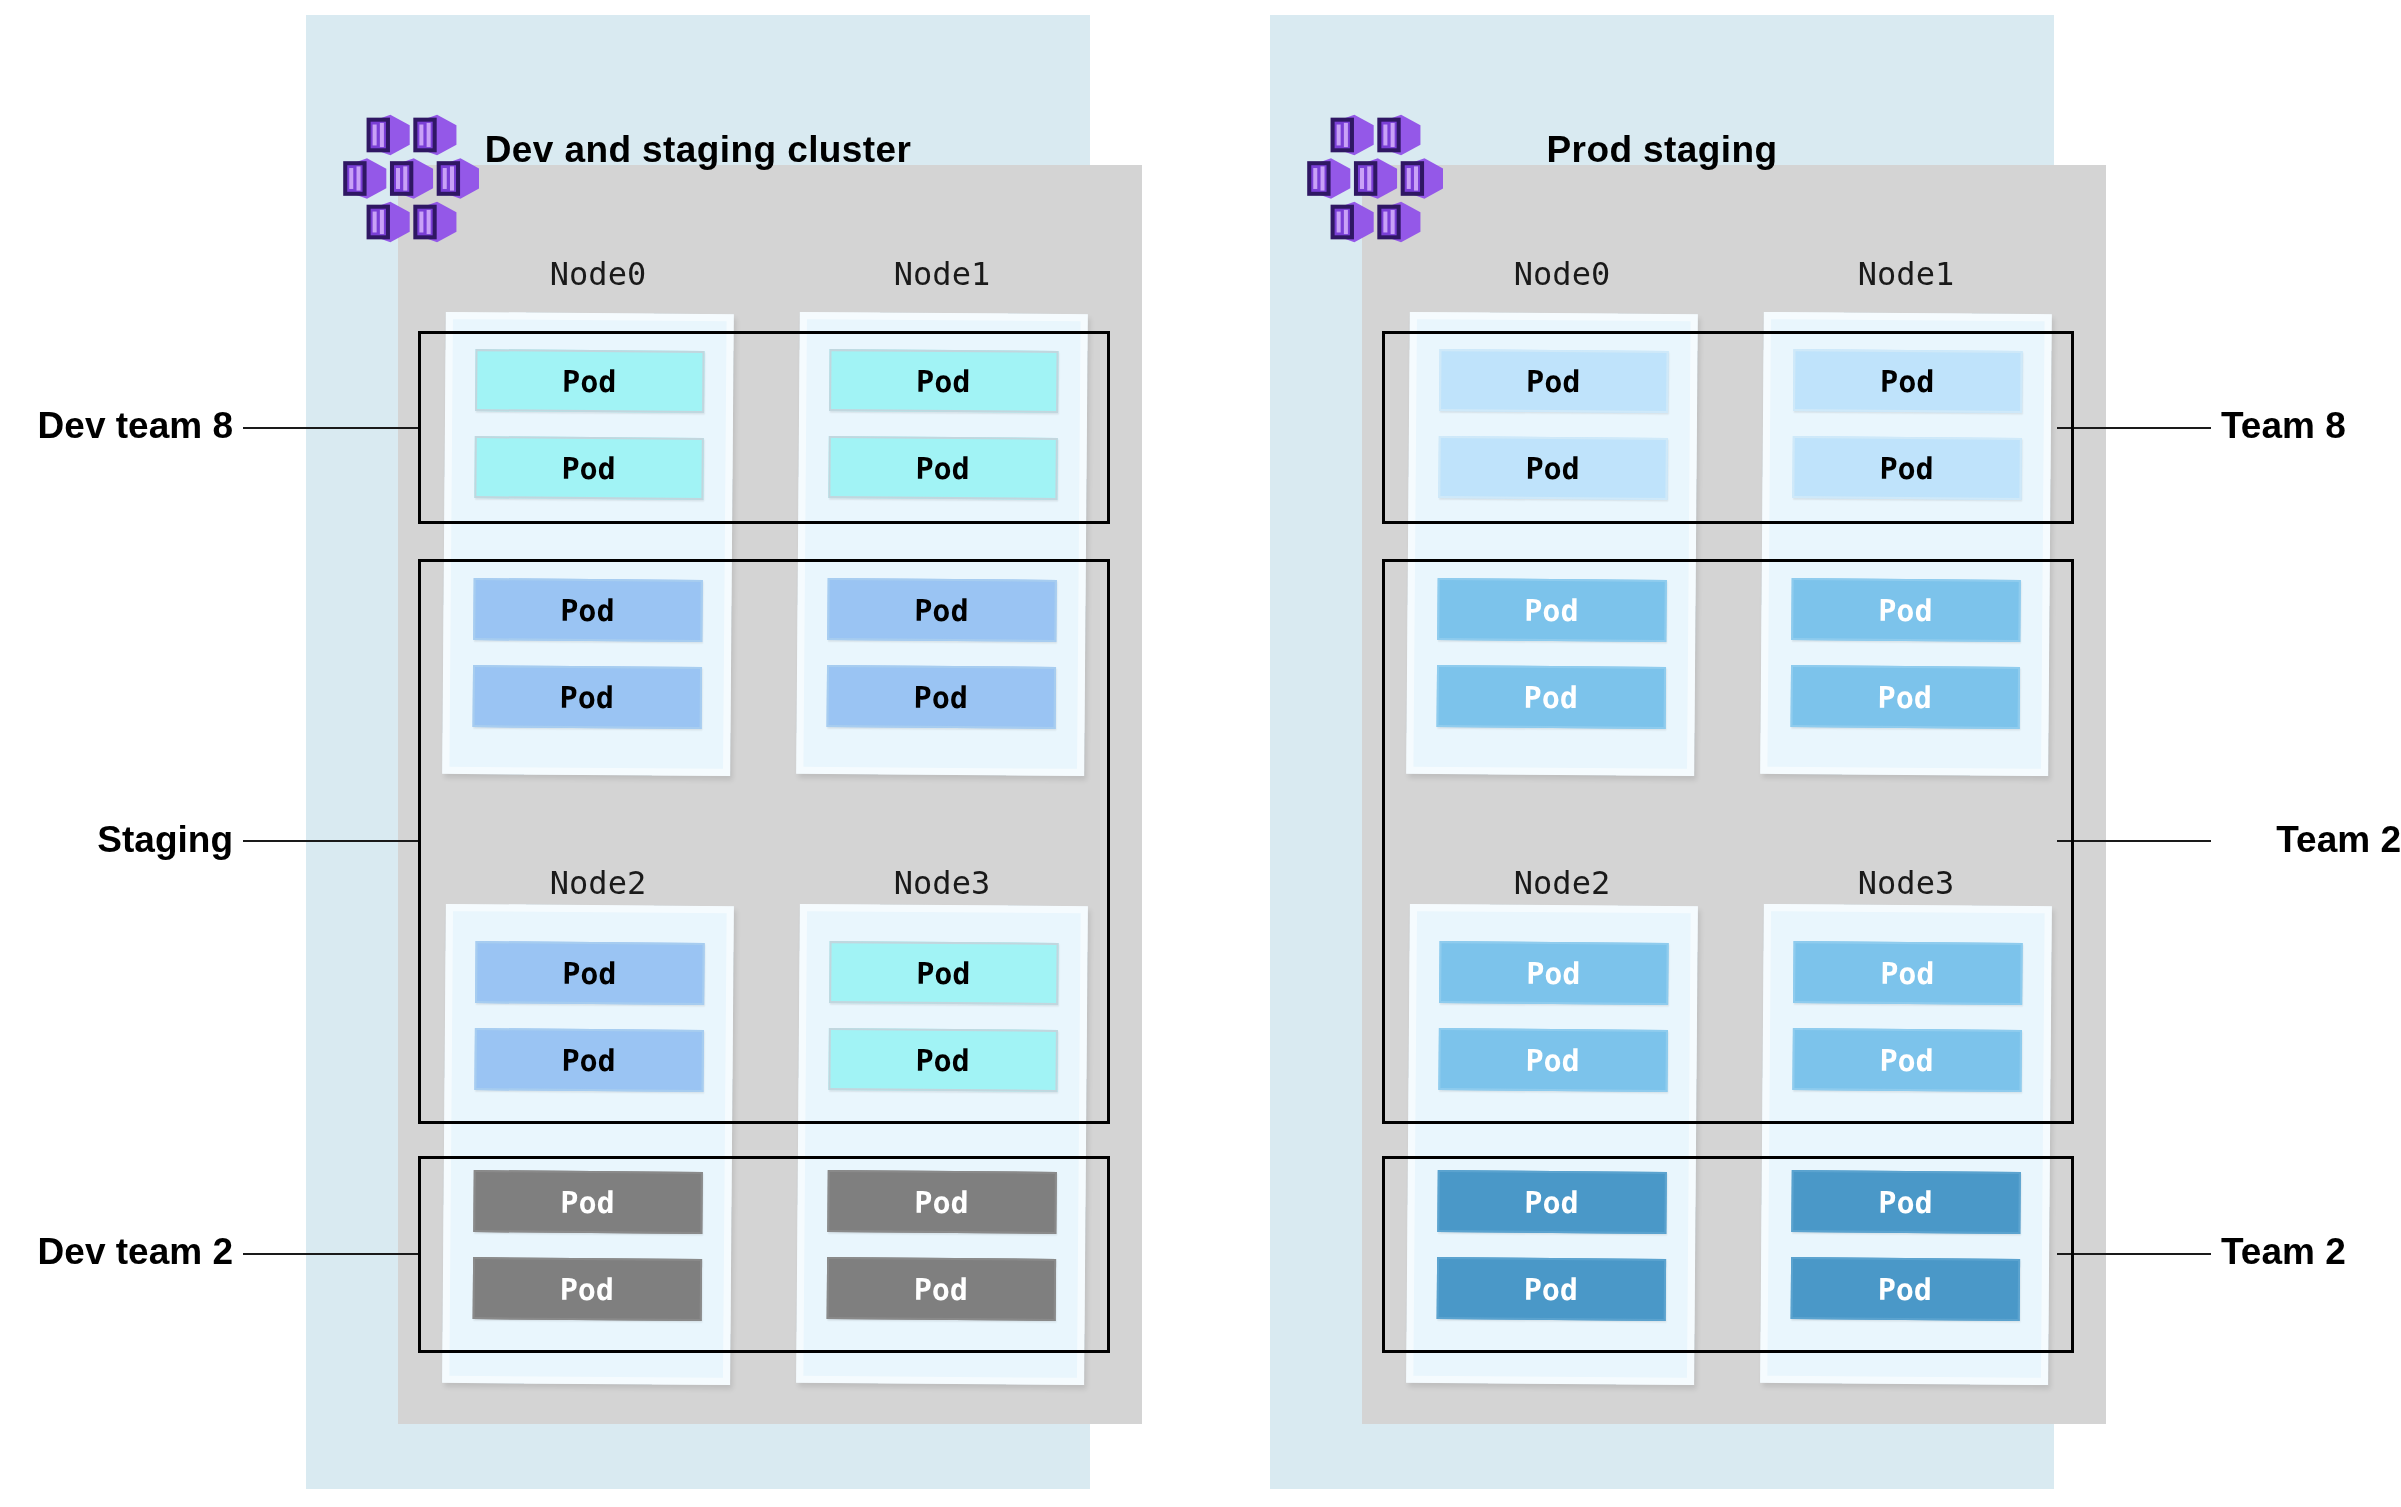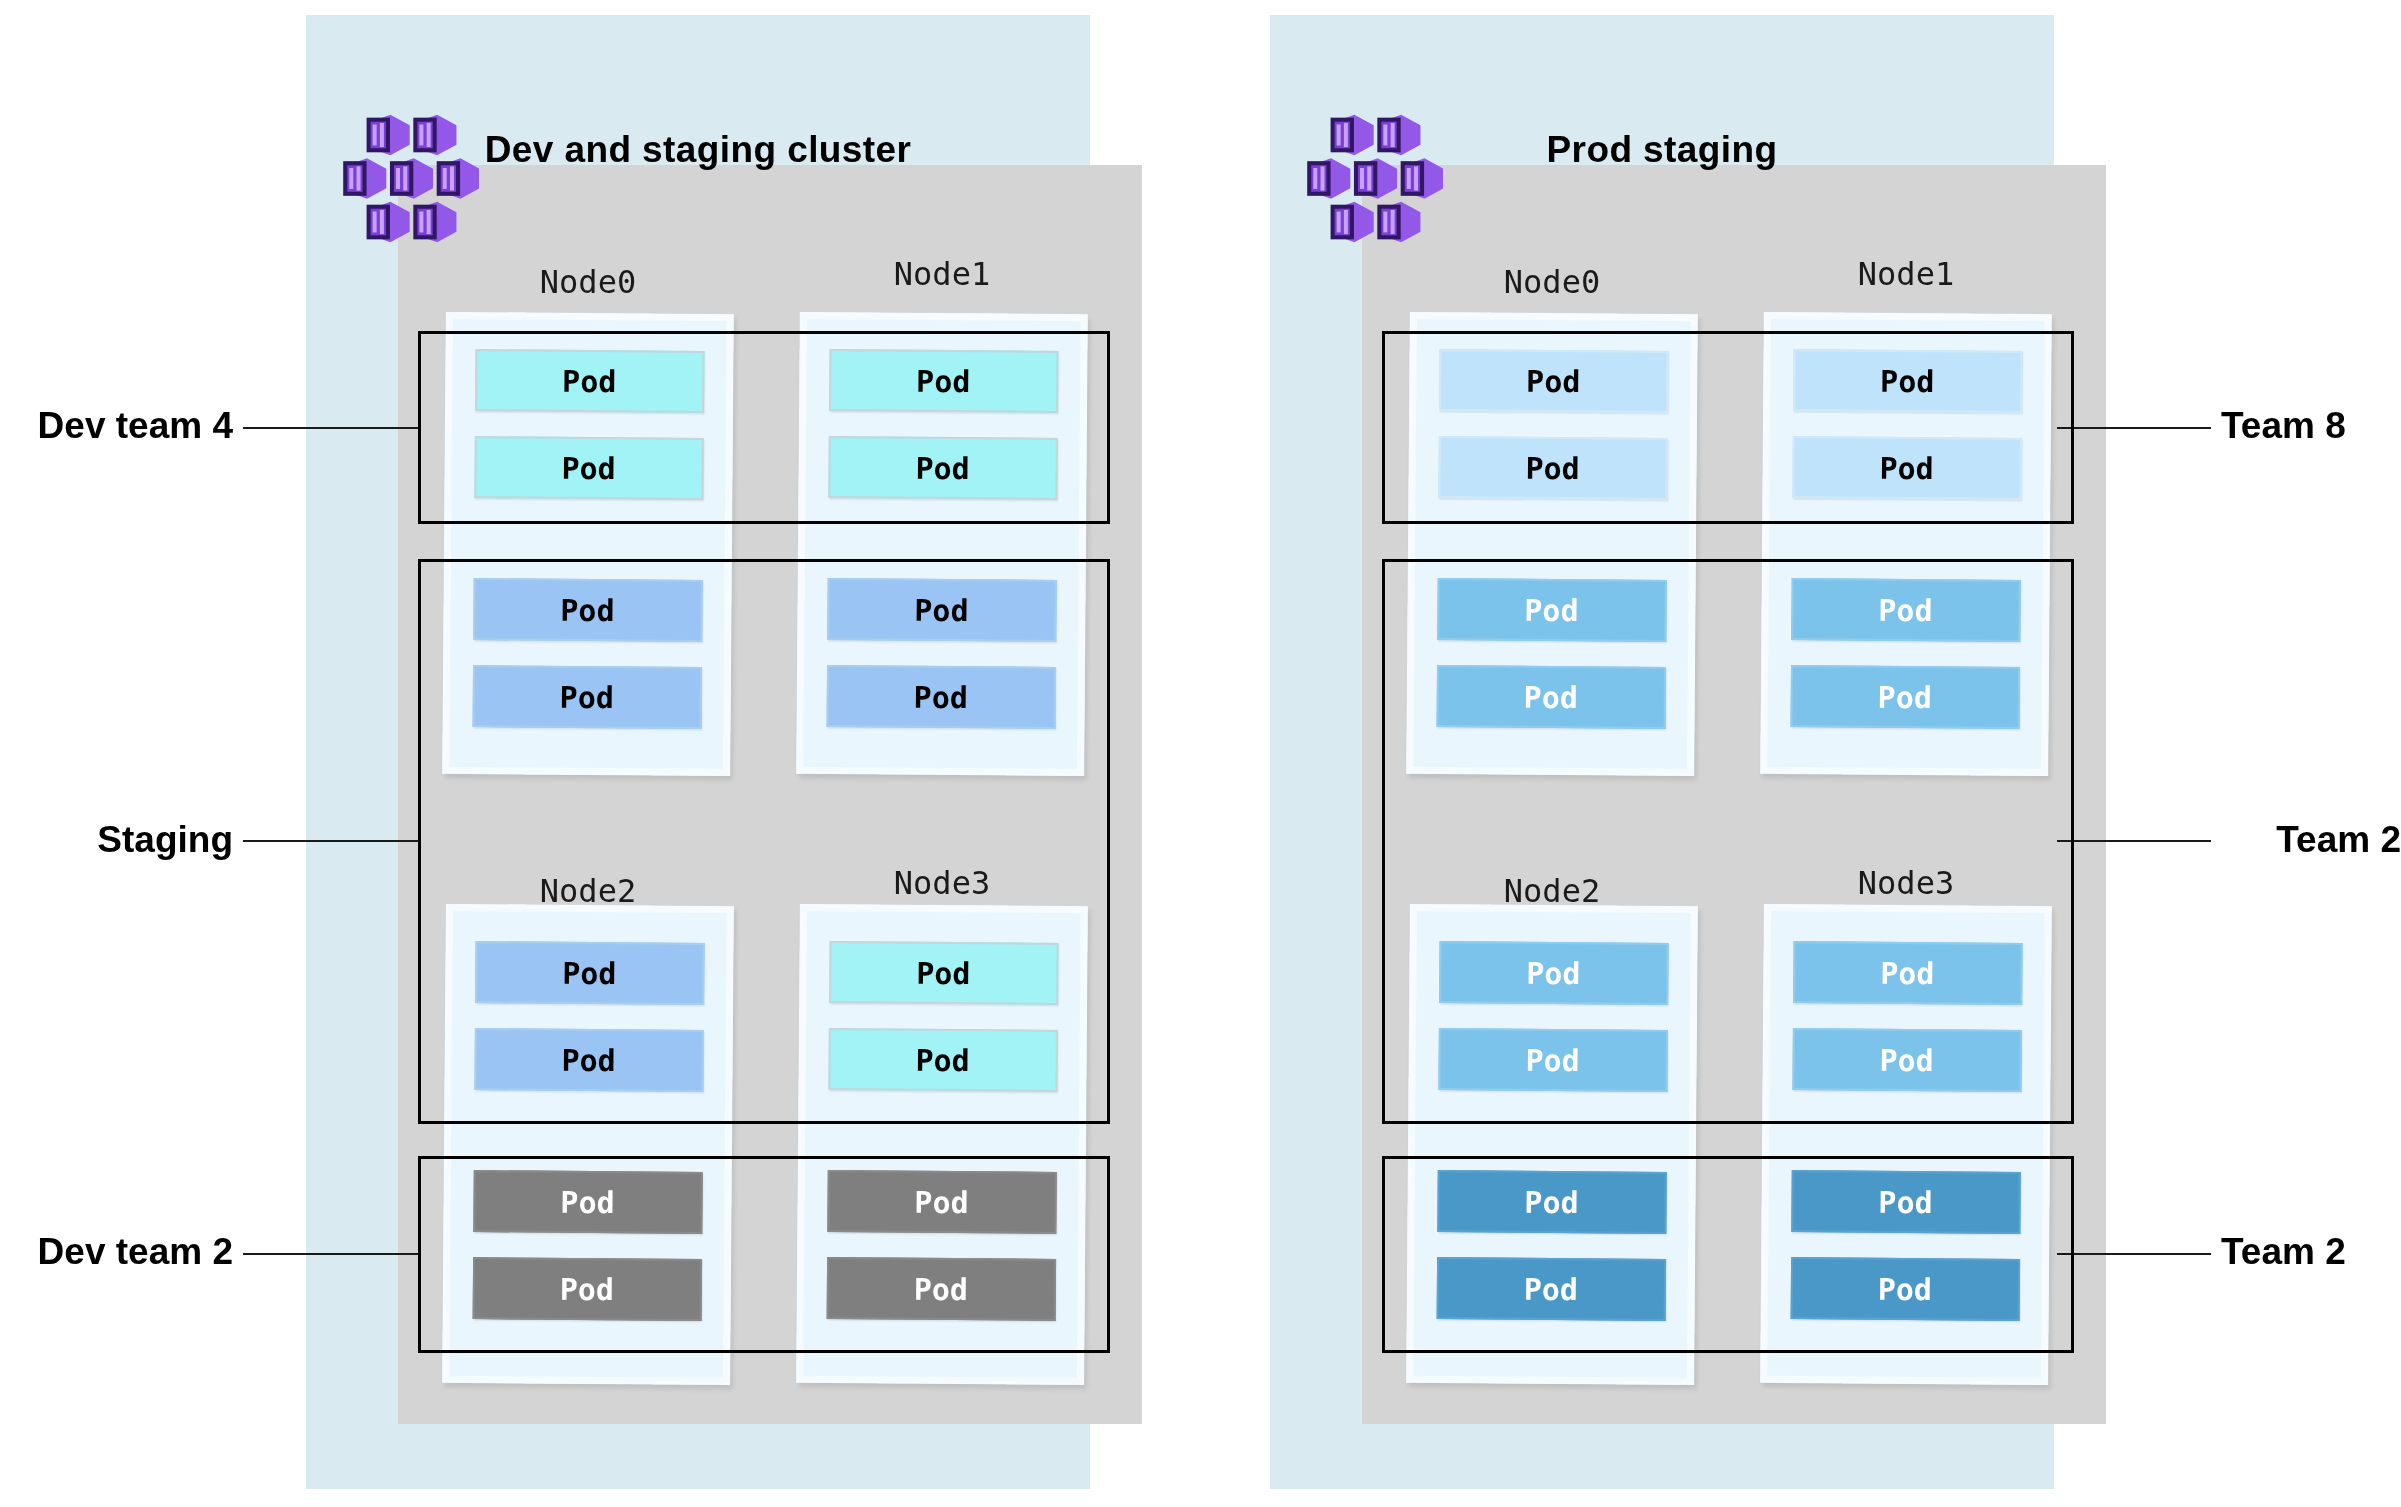--- a/index.html
+++ b/index.html
@@ -25,21 +25,21 @@
   .node-pool {
     position: absolute; left: 92px; top: 150px; width: 744px; height: 1259px;
     background: #d4d4d4;
   }
 
   .node-label {
     position: absolute; width: 288px; text-align: center;
     font-family: "DejaVu Sans Mono", monospace; font-size: 32px; color: #1a1a1a;
     z-index: 3;
   }
-  .node-label.col0 { left: 46px; margin-top: 8px; }
+  .node-label.col0 { left: 56px; }
   .node-label.col1 { left: 400px; }
   .node-label.row-top { top: 90px; }
   .node-label.row-bottom { top: 699px; }
 
   
   .panel {
     position: absolute; width: 288px; background: #e9f6fd;
     box-shadow: inset 0 0 0 7.2px rgba(255,255,255,0.55), 2.4px 4px 4.8px rgba(0,0,0,0.10);
     transform: rotate(0.45deg);
     z-index: 1;
@@ -199,21 +199,21 @@
     </div>
   </div>
 
   <div class="connector from-left cy0"></div>
   <div class="connector from-left cy1"></div>
   <div class="connector from-left cy2"></div>
   <div class="connector from-right cy0"></div>
   <div class="connector from-right cy1"></div>
   <div class="connector from-right cy2"></div>
 
-  <div class="side-label left y0">Dev team 4</div>
+  <div class="side-label left y0">Dev team 8</div>
   <div class="side-label left y1">Staging</div>
   <div class="side-label left y2">Dev team 2</div>
 
   <div class="side-label right y0">Team 8</div>
   <div class="side-label right y1">Team 2</div>
   <div class="side-label right y2">Team 2</div>
 
 </div>
 
 

